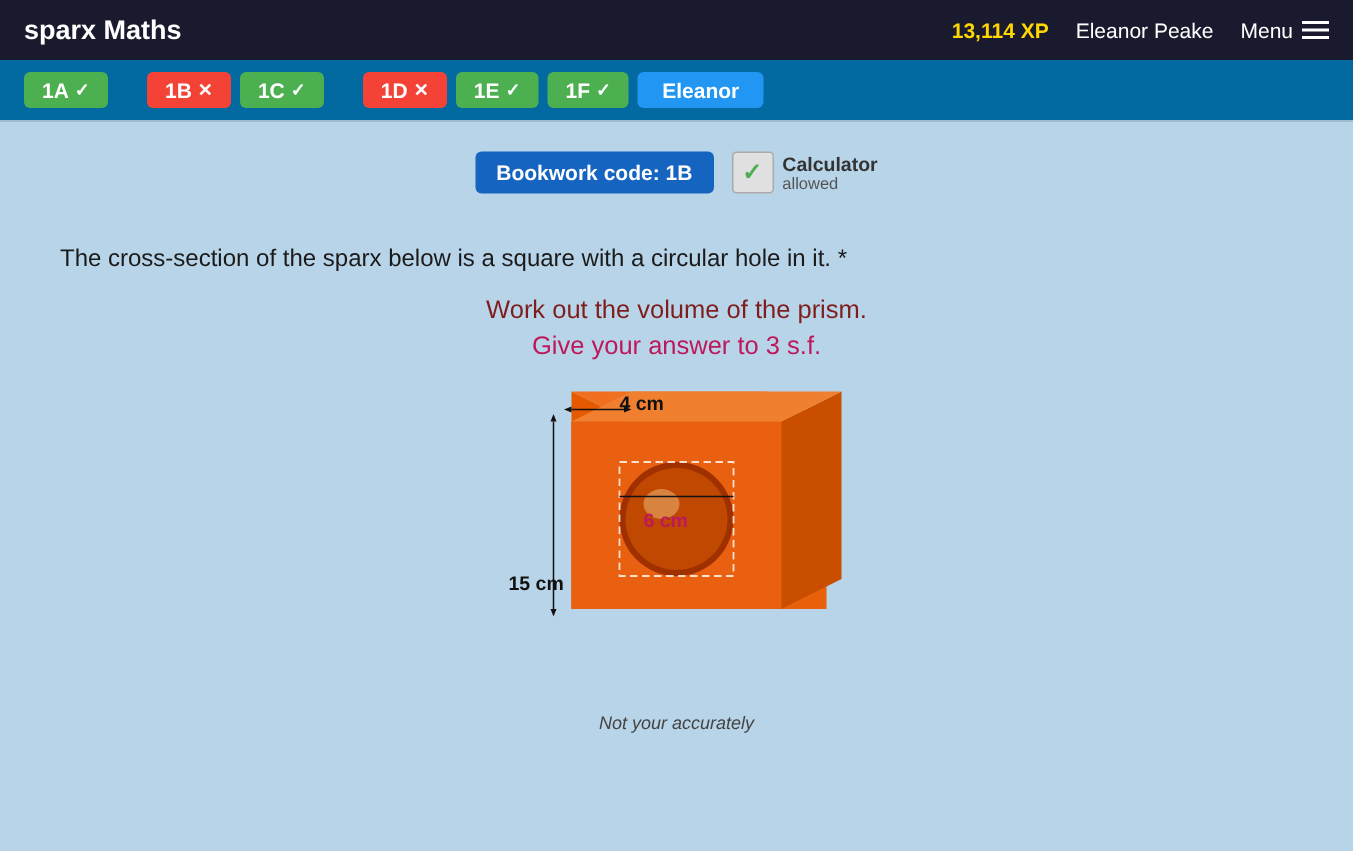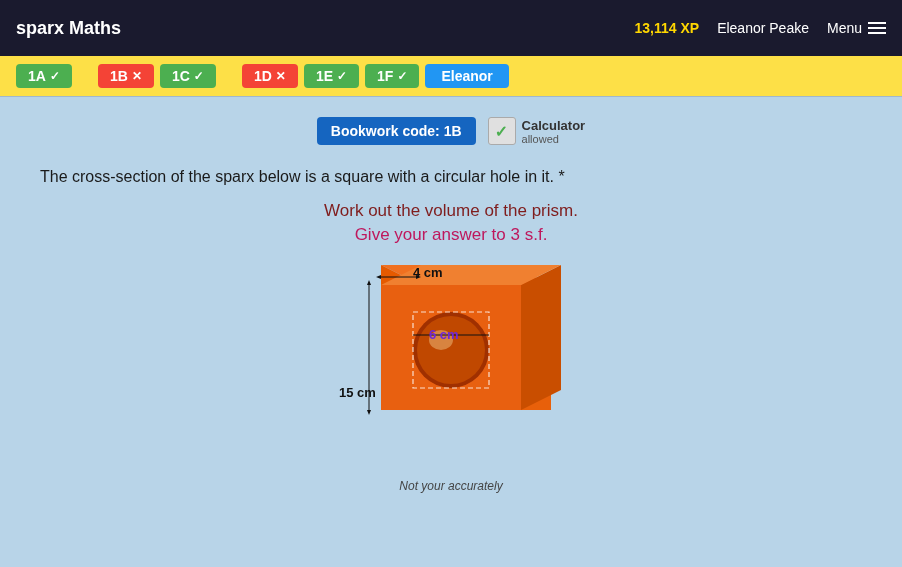--- a/index.html
+++ b/index.html
@@ -12,21 +12,21 @@
     }
 
     
     .header {
       background: #1a1a2e;
       color: white;
       display: flex;
       align-items: center;
       justify-content: space-between;
       padding: 8px 16px;
-      height: 56px;
+      height: 40px;
     }
     .header-logo {
       font-size: 18px;
       font-weight: bold;
       color: white;
     }
     .header-right {
       display: flex;
       gap: 18px;
       font-size: 14px;
@@ -48,21 +48,21 @@
     }
     .hamburger span {
       display: block;
       width: 18px;
       height: 2px;
       background: white;
     }
 
     
     .nav-tabs {
-      background: #fde047;
+      background: #0369a1;
       display: flex;
       align-items: center;
       padding: 8px 16px;
       gap: 6px;
       border-bottom: 1px solid #a0b8cc;
     }
     .tab {
       display: flex;
       align-items: center;
       gap: 4px;
@@ -95,21 +95,21 @@
       background: #b8d4e8;
       min-height: 490px;
     }
 
     
     .bookwork-bar {
       display: flex;
       align-items: center;
       justify-content: center;
       gap: 12px;
-      margin-bottom: 20px;
+      margin-bottom: 32px;
     }
     .bookwork-code {
       background: #1565c0;
       color: white;
       padding: 6px 14px;
       border-radius: 4px;
       font-size: 14px;
       font-weight: bold;
     }
     .calculator-info {
@@ -188,25 +188,25 @@
     .dim-4cm {
       position: absolute;
       top: 10px;
       left: 92px;
       font-size: 13px;
       font-weight: bold;
       color: #111;
     }
     .dim-6cm {
       position: absolute;
-      top: 72px;
+      top: 88px;
       left: 108px;
       font-size: 13px;
       font-weight: bold;
-      color: #6d28d9;
+      color: #be185d;
     }
     .dim-15cm {
       position: absolute;
       top: 130px;
       left: 18px;
       font-size: 13px;
       font-weight: bold;
       color: #111;
     }
   </style>

